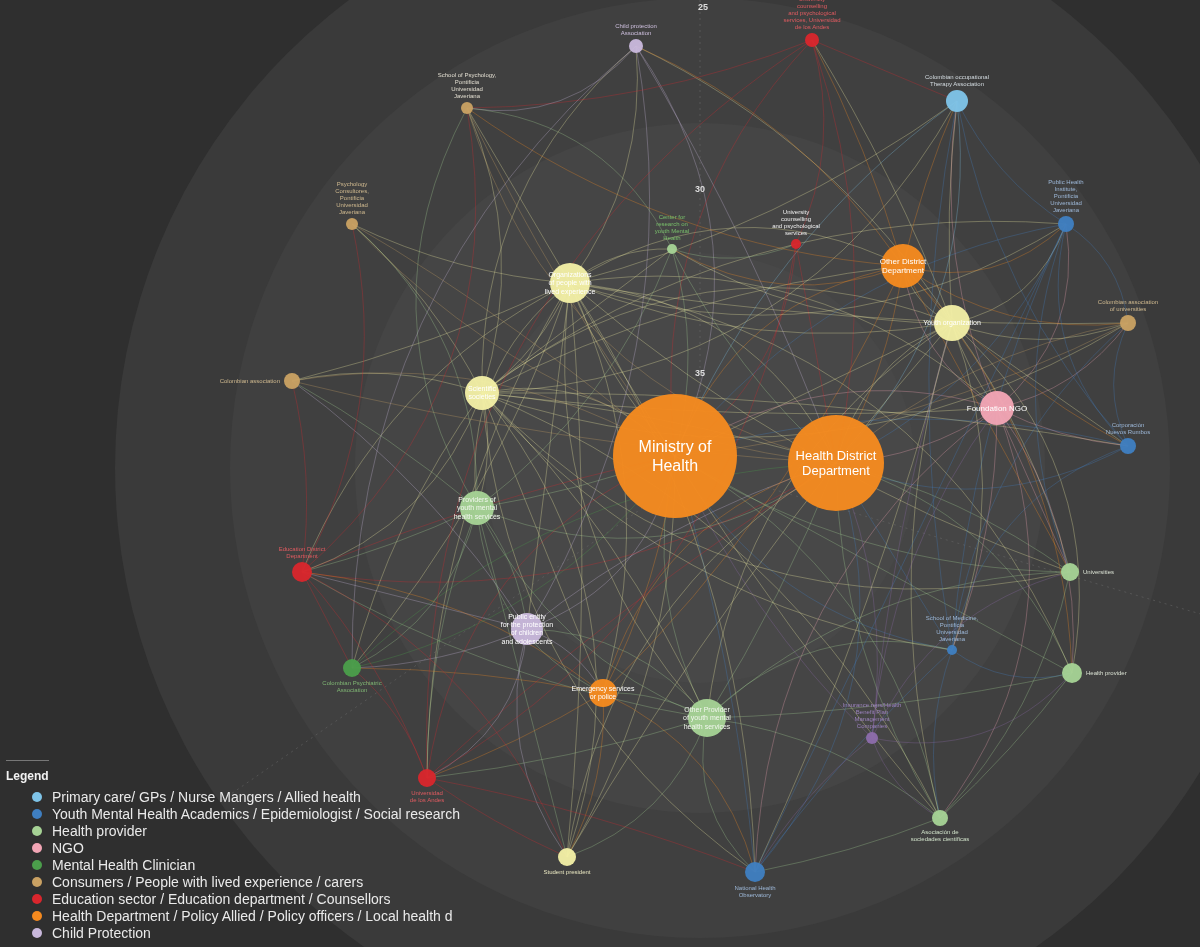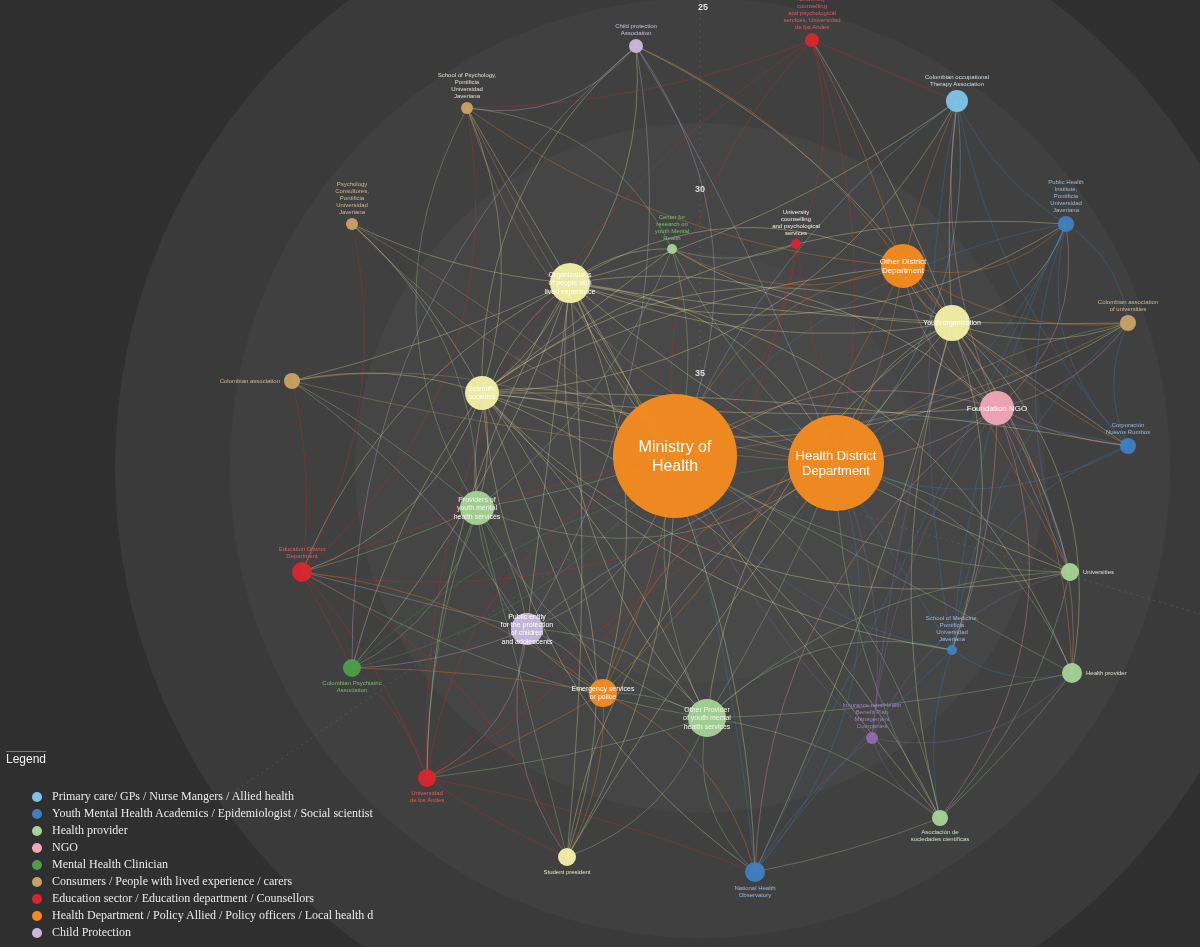--- a/index.html
+++ b/index.html
@@ -1,22 +1,22 @@
 <!DOCTYPE html>
 <html><head>
 <meta charset="utf-8">
 <style>
   html,body{margin:0;padding:0;background:#2c2c2c;}
   .stage{position:relative;width:1200px;height:947px;overflow:hidden;background:#2f2f2f;font-family:"Liberation Sans",sans-serif;}
   svg#graph{position:absolute;left:0;top:0;font-family:"Liberation Sans",sans-serif;}
   .legend{position:absolute;left:6px;bottom:6px;width:420px;color:#e9e9e9;}
-  .legend-title{font-size:12px;font-weight:normal;color:#f2f2f2;margin-bottom:22px;border-top:1px solid #777;padding-top:0;display:inline-block;}
+  .legend-title{font-size:12px;font-weight:bold;color:#f2f2f2;margin-bottom:5px;border-top:1px solid #777;padding-top:8px;display:inline-block;}
   .legend-row{display:flex;align-items:center;height:17px;}
   .legend-row .dot{width:10px;height:10px;border-radius:50%;margin-left:26px;margin-right:10px;flex:0 0 auto;}
-  .legend-label{font-size:12px;color:#eaeaea;white-space:nowrap;font-family:Liberation Serif, serif;}
+  .legend-label{font-size:14px;color:#eaeaea;white-space:nowrap;}
 </style>
 </head>
 <body>
 
 <div class="stage">
   <svg id="graph" width="1200" height="947" viewBox="0 0 1200 947">
       <rect x="0" y="0" width="1200" height="947" fill="#2f2f2f"></rect>
       <circle cx="700" cy="468" r="585" fill="#3a3a3a"></circle>
       <circle cx="700" cy="468" r="470" fill="#404040"></circle>
       <circle cx="700" cy="468" r="345" fill="#454545"></circle>
@@ -312,21 +312,21 @@
 
   <div class="legend">
     <div class="legend-title">Legend</div>
     <div class="legend-items">
         <div class="legend-row">
           <span class="dot" style="background: rgb(127, 196, 232);"></span>
           <span class="legend-label">Primary care/ GPs / Nurse Mangers / Allied health</span>
         </div>
         <div class="legend-row">
           <span class="dot" style="background: rgb(63, 127, 193);"></span>
-          <span class="legend-label">Youth Mental Health Academics / Epidemiologist / Social scientist</span>
+          <span class="legend-label">Youth Mental Health Academics / Epidemiologist / Social research</span>
         </div>
         <div class="legend-row">
           <span class="dot" style="background: rgb(166, 210, 149);"></span>
           <span class="legend-label">Health provider</span>
         </div>
         <div class="legend-row">
           <span class="dot" style="background: rgb(242, 165, 181);"></span>
           <span class="legend-label">NGO</span>
         </div>
         <div class="legend-row">

